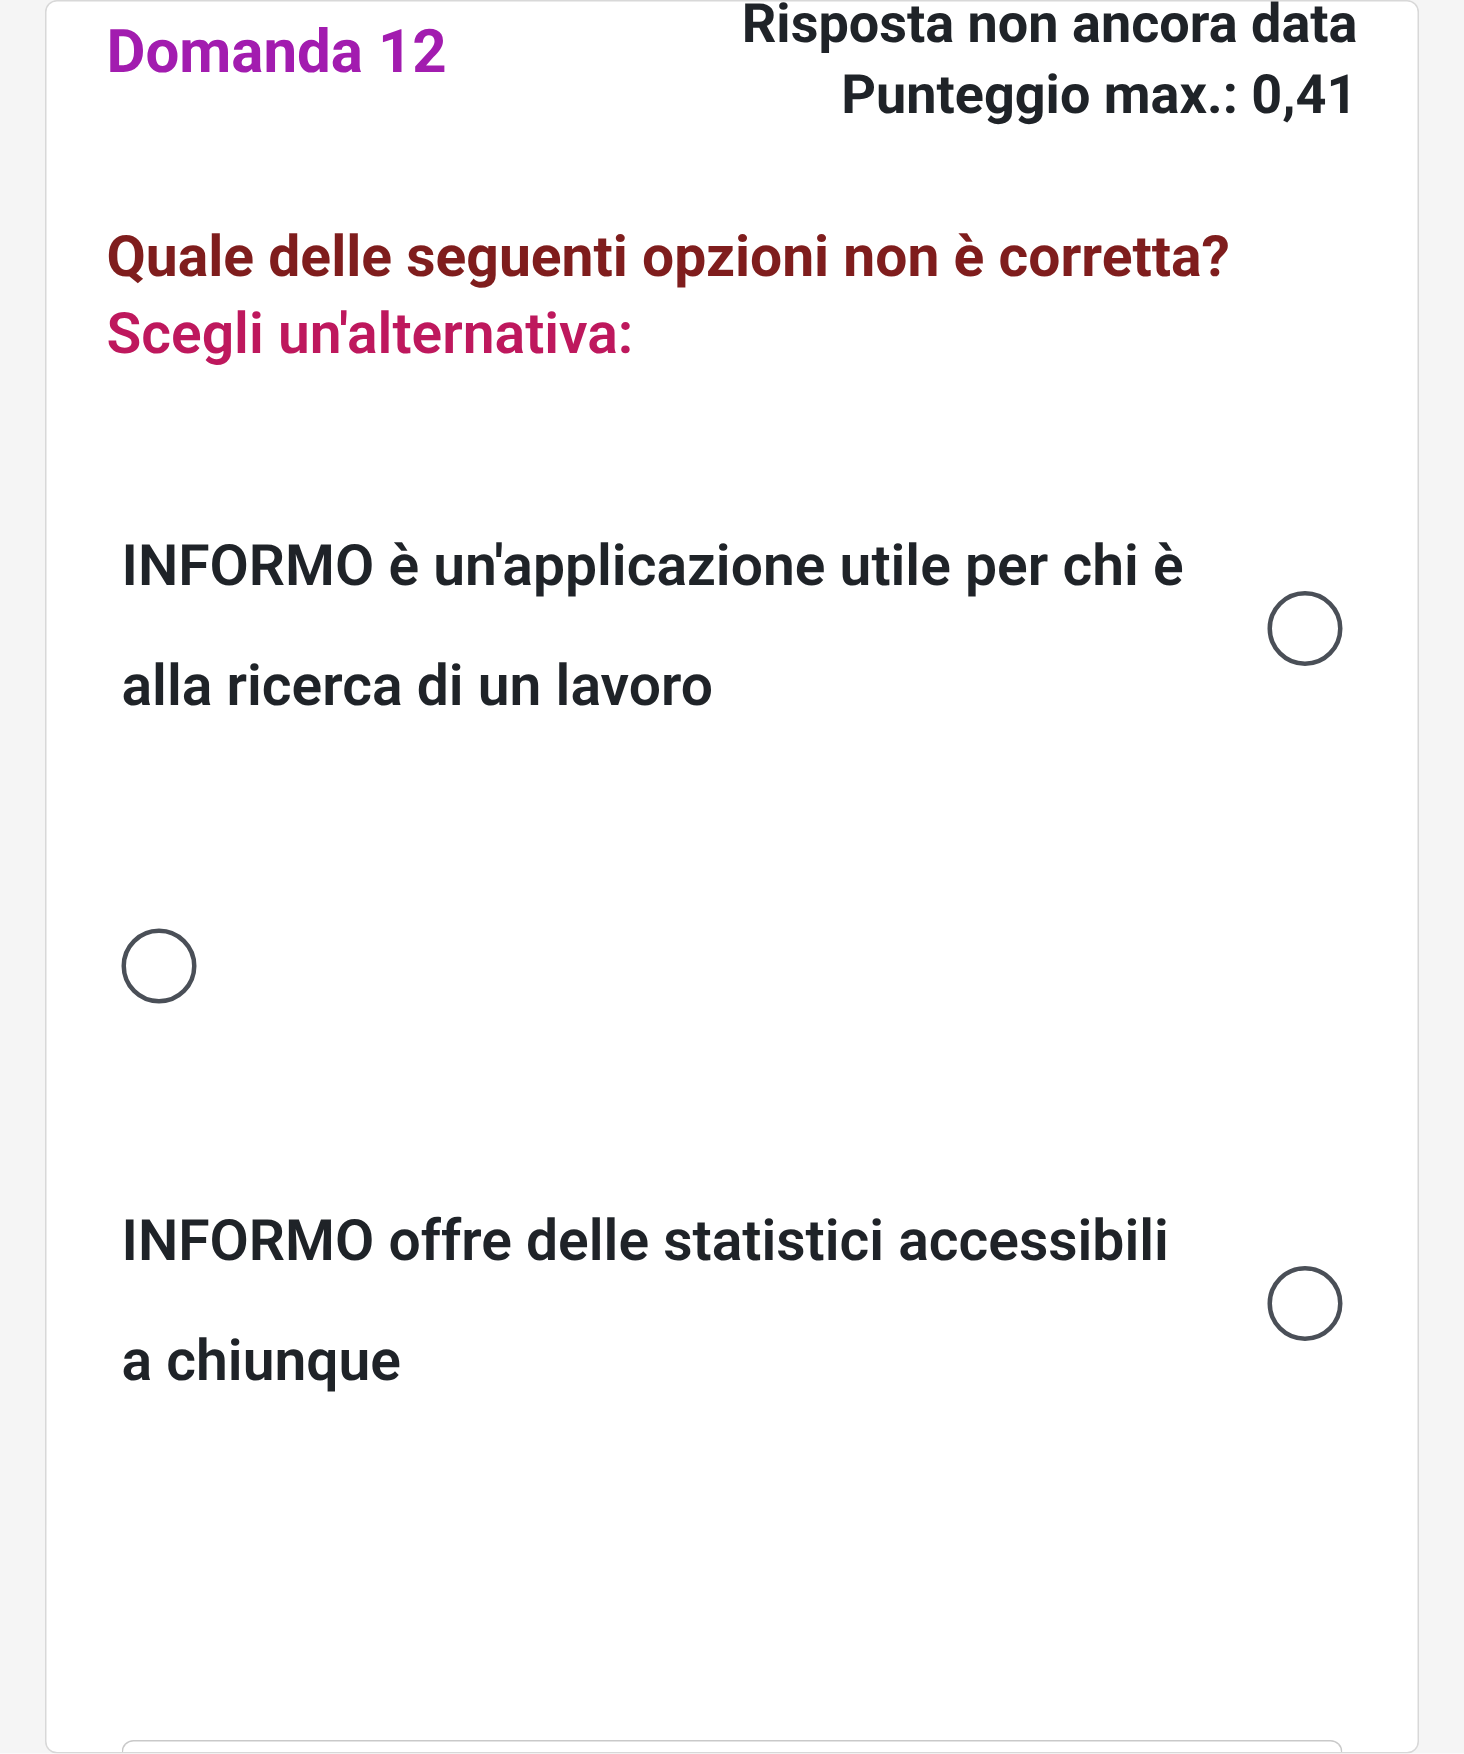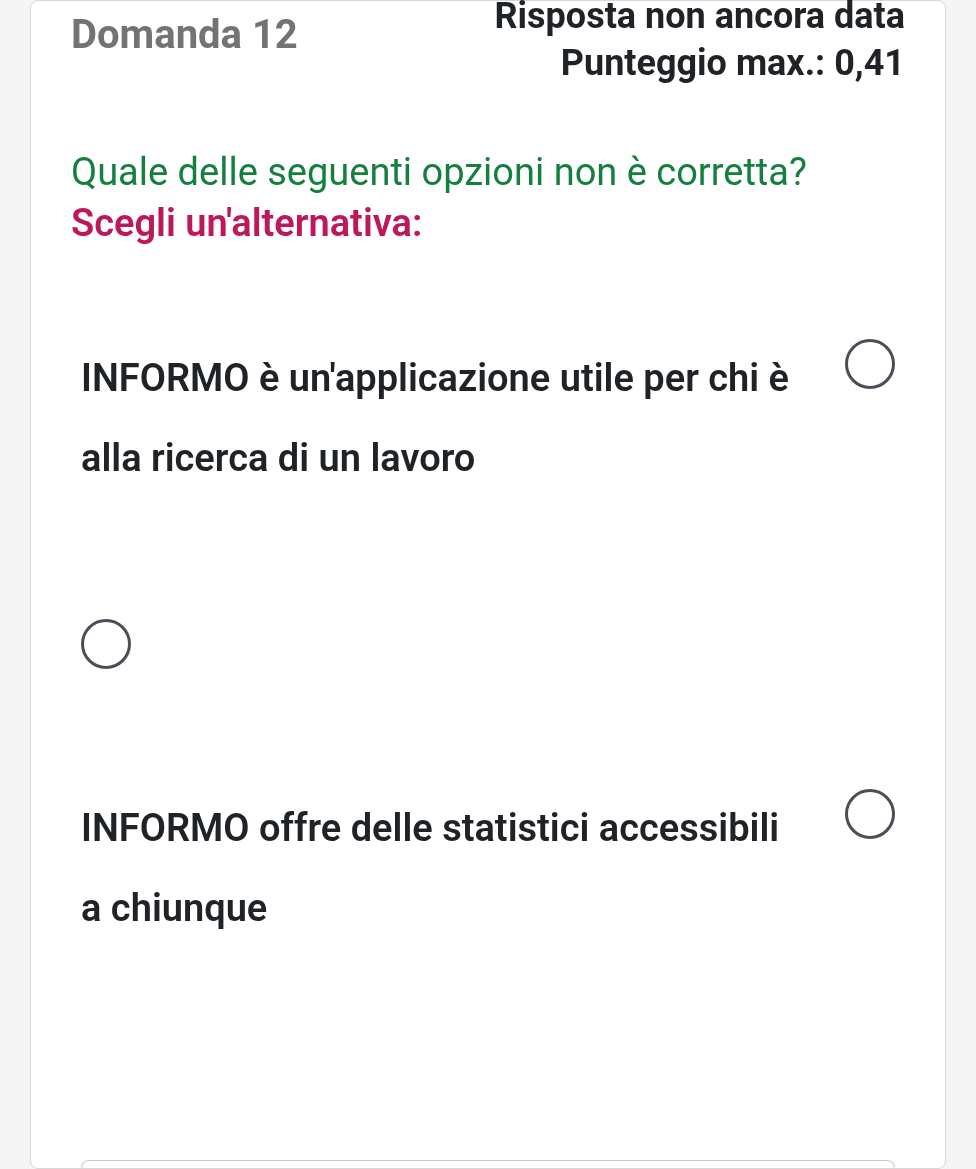--- a/index.html
+++ b/index.html
@@ -25,49 +25,50 @@
     }
     .header {
       display: flex;
       justify-content: space-between;
       align-items: flex-start;
       padding-top: 0;
     }
     .question-number {
       font-size: 40px;
       font-weight: 700;
-      color: #737373;
+      color: #a21caf;
       margin-top: 10px;
     }
     .status-block {
       text-align: right;
       font-size: 36px;
       font-weight: 700;
       color: #1f2328;
       line-height: 1.3;
       margin-top: -8px;
     }
     .question-text {
       font-size: 38px;
-      font-weight: 400;
-      color: #15803d;
+      font-weight: 700;
+      color: #7f1d1d;
       margin-top: 60px;
       line-height: 1.35;
     }
     .instruction {
       font-size: 38px;
       font-weight: 600;
       color: #be185d;
       line-height: 1.35;
     }
     .options {
       margin-top: 60px;
     }
     .option {
       display: flex;
+      align-items: center;
       justify-content: space-between;
       padding: 30px 10px 30px 10px;
       margin-bottom: 60px;
       cursor: pointer;
       gap: 12px;
     }
     .option-text {
       font-size: 38px;
       font-weight: 600;
       color: #1f2328;

